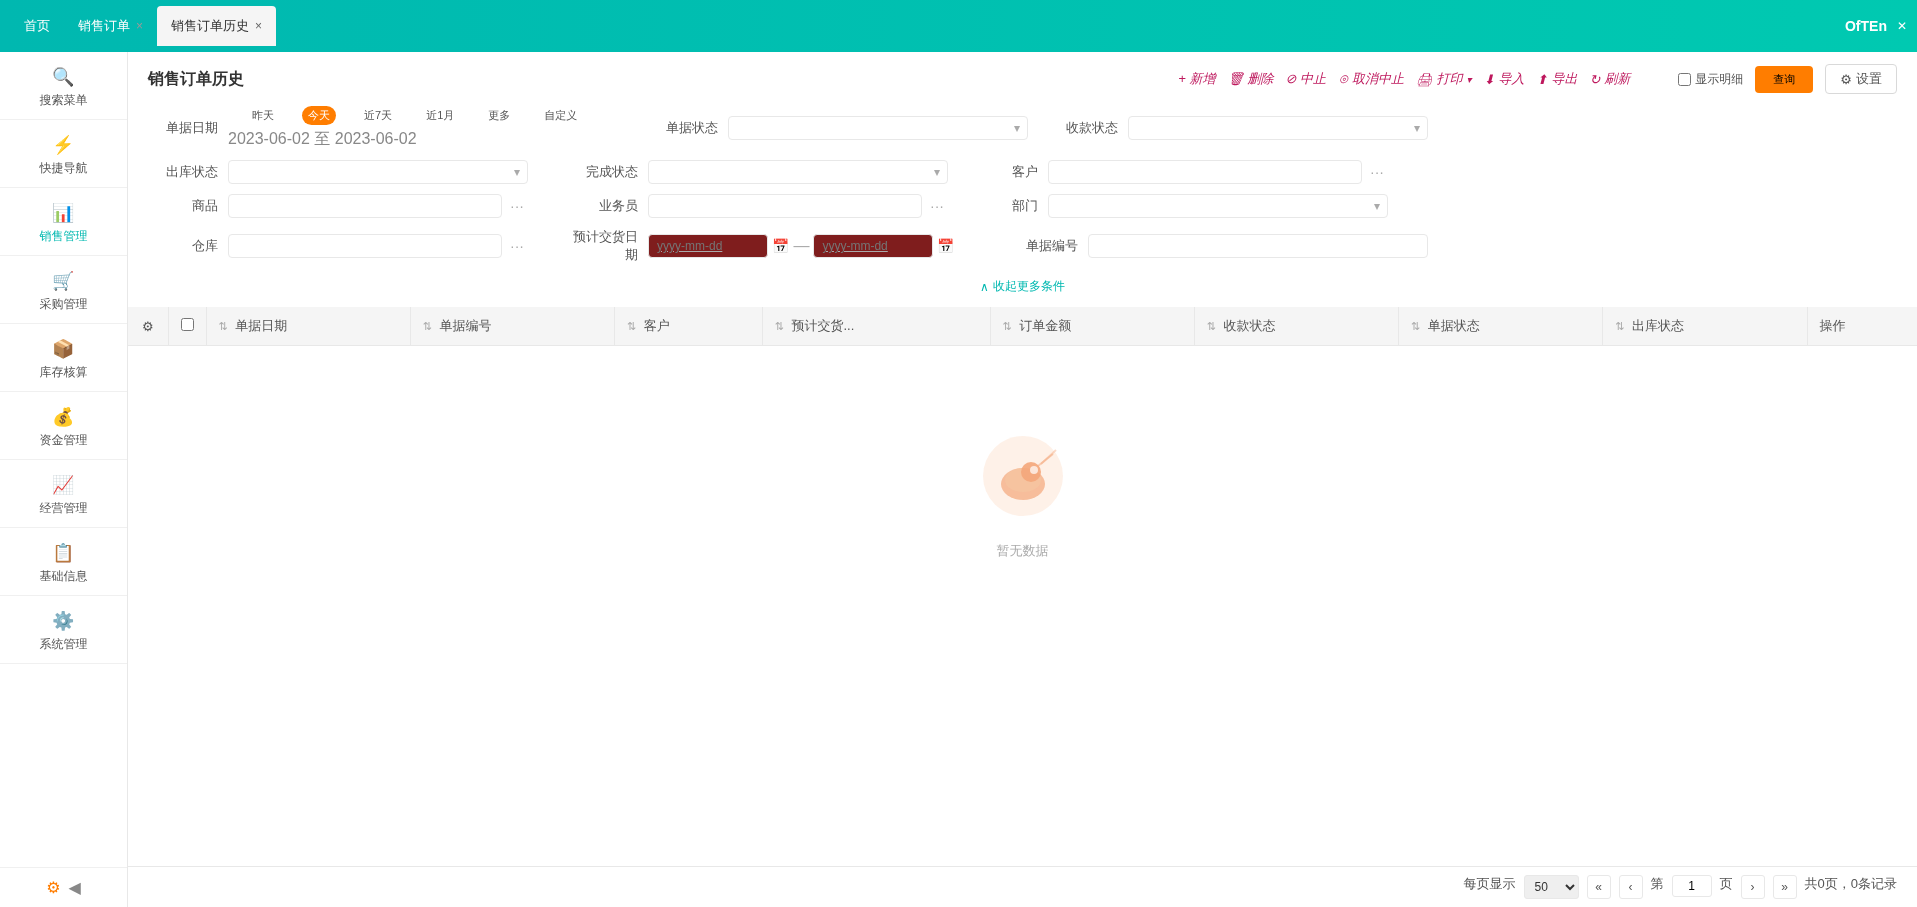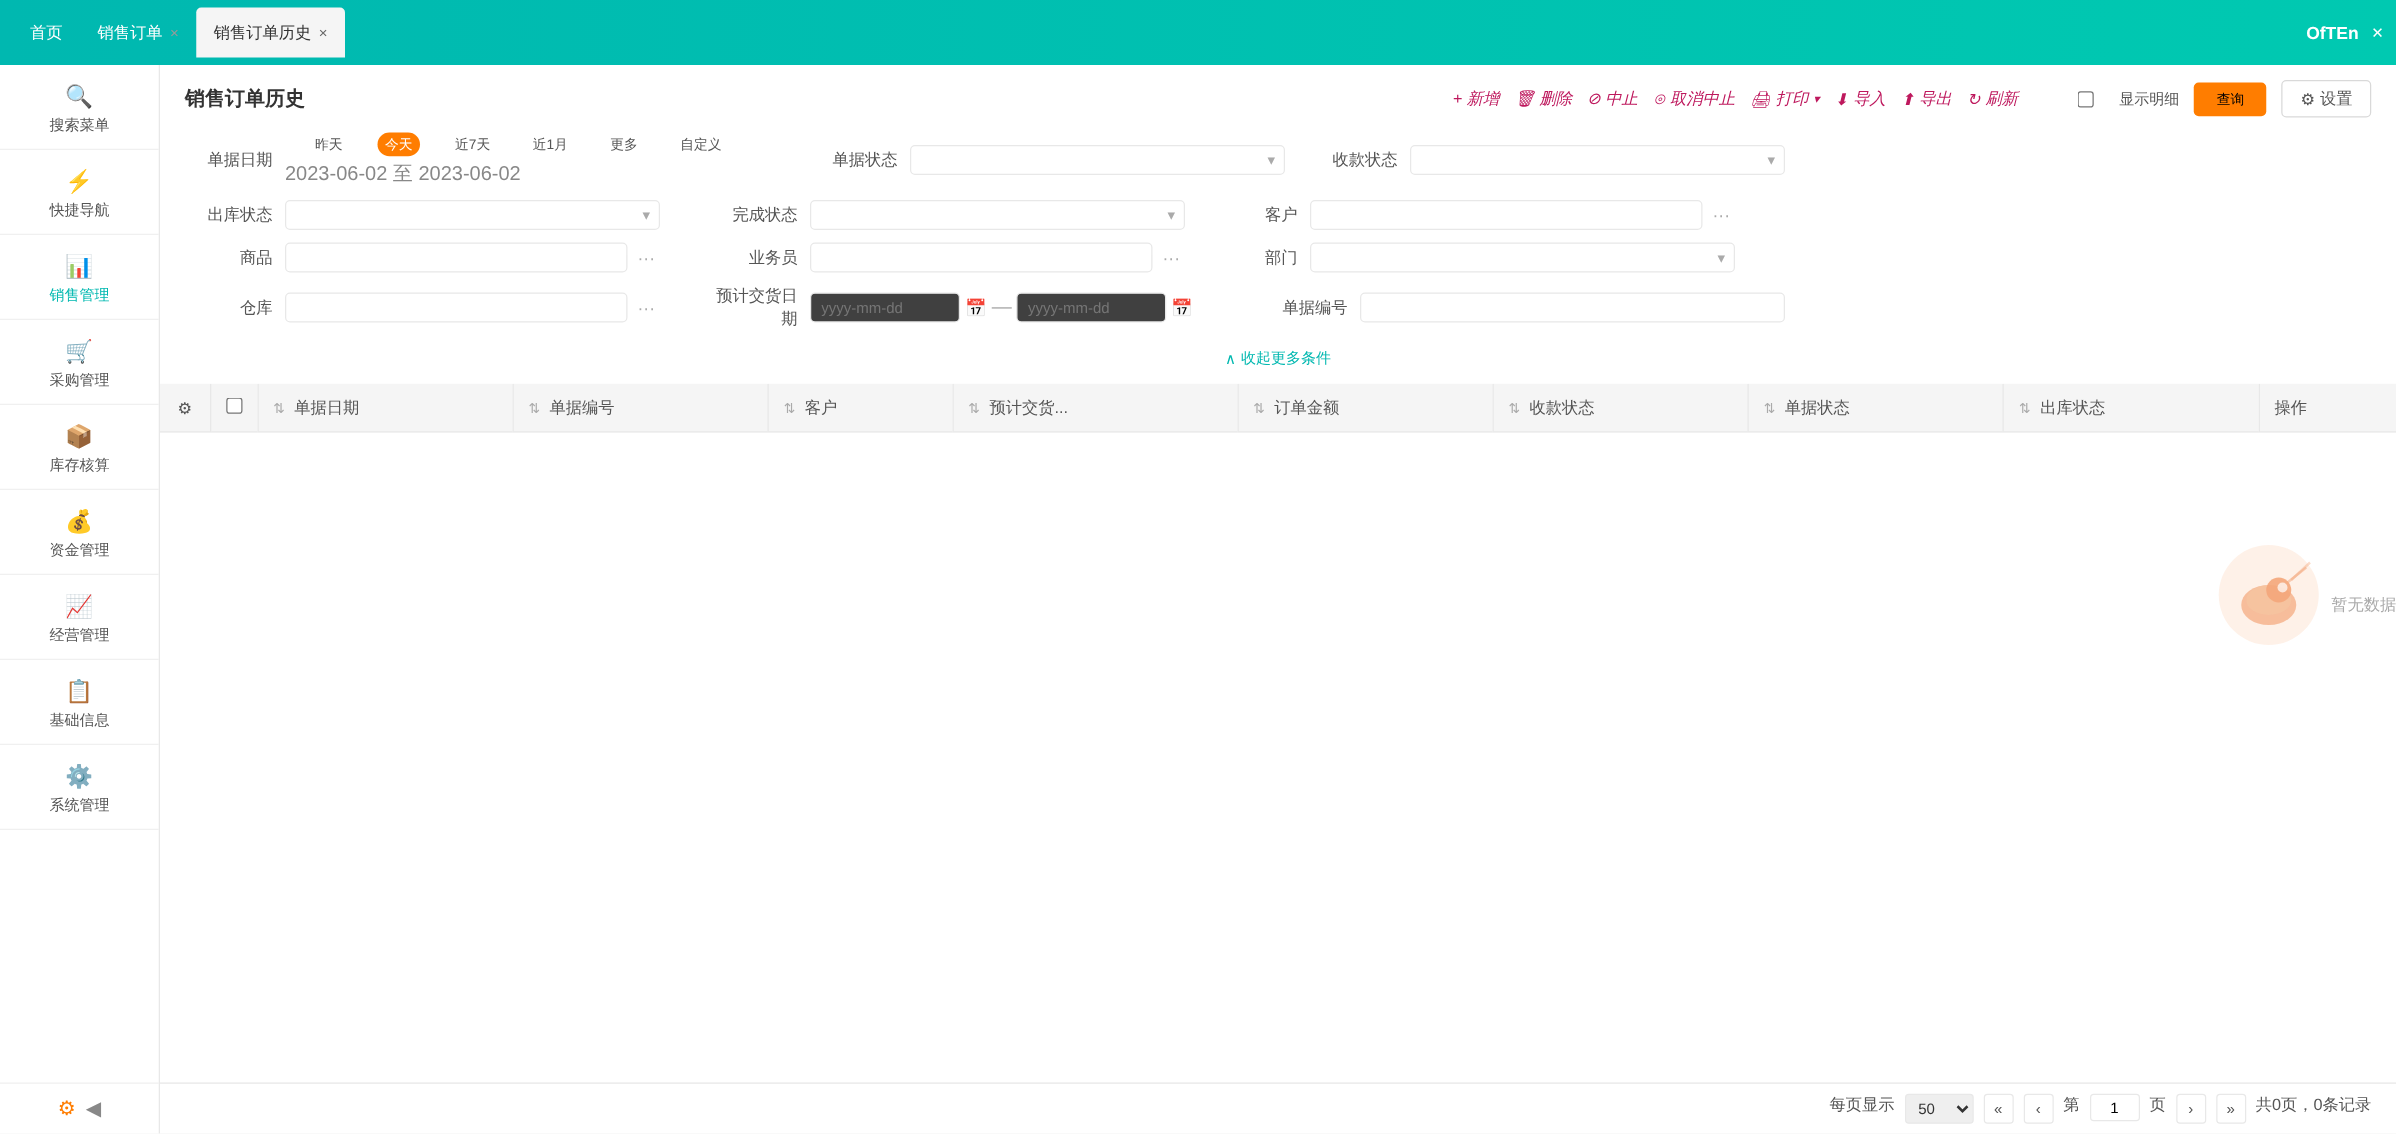--- a/index.html
+++ b/index.html
@@ -132,21 +132,21 @@
       color: #555;
       border: 1px solid #d9d9d9;
       border-radius: 4px;
       padding: 5px 14px;
       font-size: 13px;
       cursor: pointer;
       display: flex;
       align-items: center;
       gap: 4px;
     }
-    .checkbox-label { font-size: 12px; color: #555; display: flex; align-items: center; gap: 20px; padding-left: 36px; }
+    .checkbox-label { font-size: 12px; color: #555; display: flex; align-items: center; gap: 4px; padding-left: 36px; }
     .filter-row {
       display: flex;
       align-items: center;
       gap: 0;
       margin-bottom: 10px;
     }
     .filter-label {
       font-size: 13px;
       color: #555;
       width: 80px;
@@ -233,22 +233,23 @@
       gap: 4px;
       flex: 1;
     }
     .date-input {
       border: 1px solid #e8e8e8;
       border-radius: 4px;
       padding: 4px 8px;
       font-size: 12px;
       color: #aaa;
       width: 120px;
-      background: #404040;
+      background: #7f1d1d;
       outline: none;
+      text-decoration: underline;
     }
     .date-icon { color: #aaa; font-size: 14px; cursor: pointer; }
     .date-dash { color: #aaa; }
 
     .collapse-row {
       text-align: center;
       padding: 4px 0 8px;
       font-size: 12px;
       color: #00b8b0;
       cursor: pointer;
@@ -287,23 +288,23 @@
     .th-icon { color: #aaa; margin-right: 4px; font-size: 11px; }
     .settings-th {
       width: 40px;
       text-align: center;
     }
     .checkbox-th { width: 36px; text-align: center; }
 
     
     .empty-state {
       display: flex;
-      flex-direction: row;
-      align-items: center;
-      justify-content: flex-end;
+      flex-direction: column;
+      align-items: center;
+      justify-content: center;
       padding: 80px 0;
       color: #aaa;
       font-size: 13px;
     }
     .empty-icon {
       width: 100px;
       height: 100px;
       margin-bottom: 16px;
     }
 

